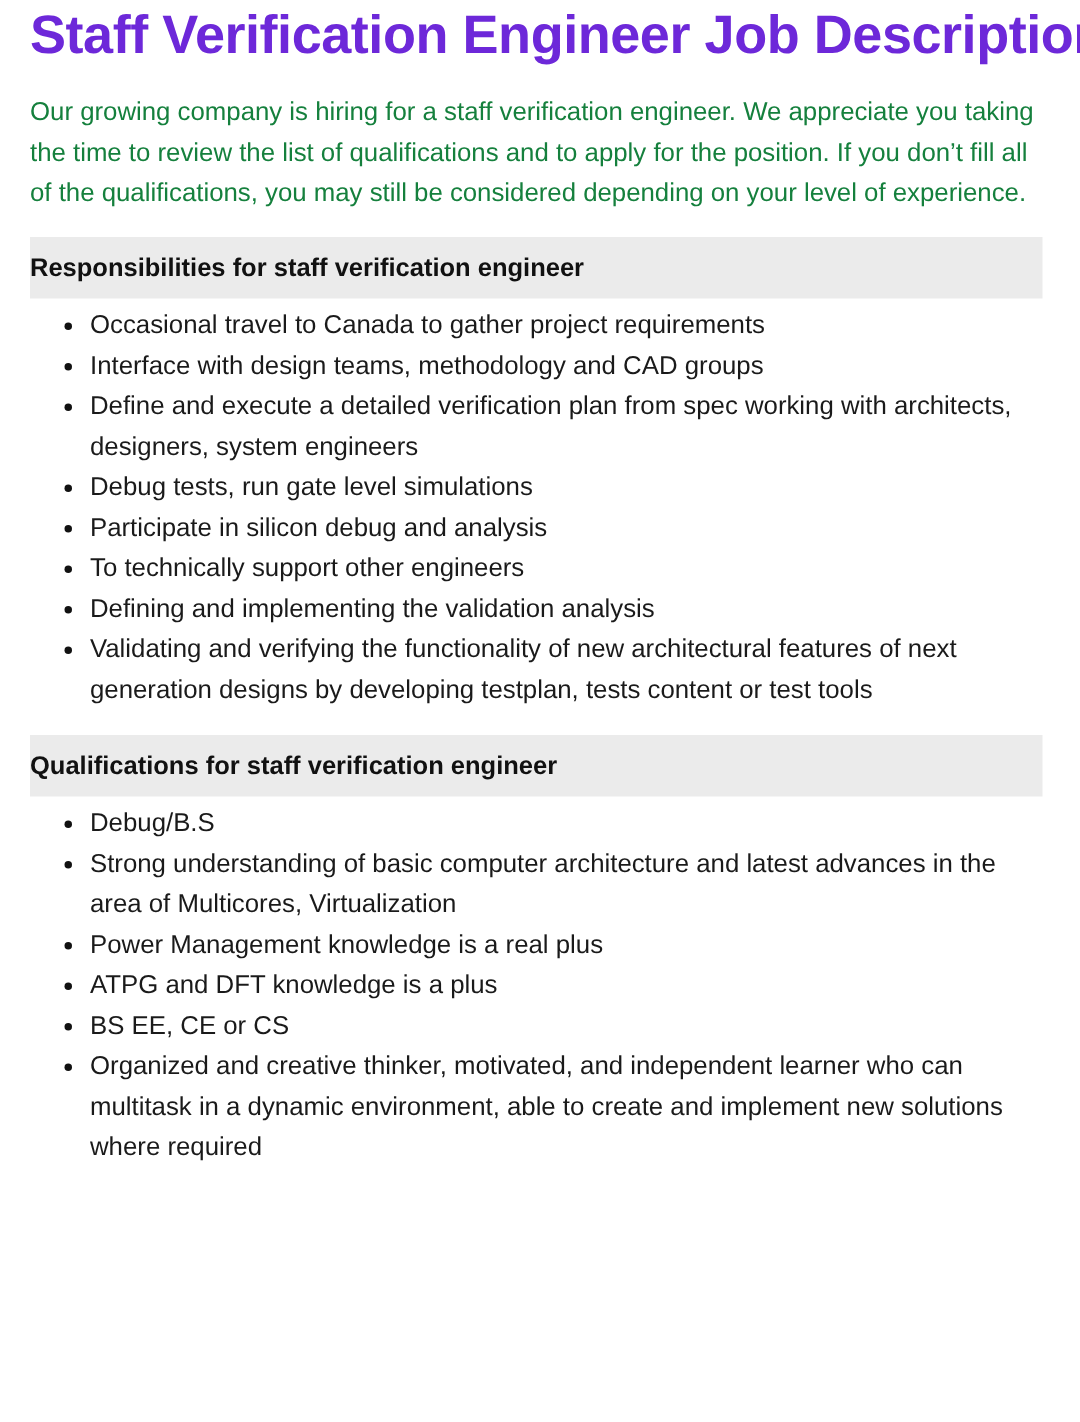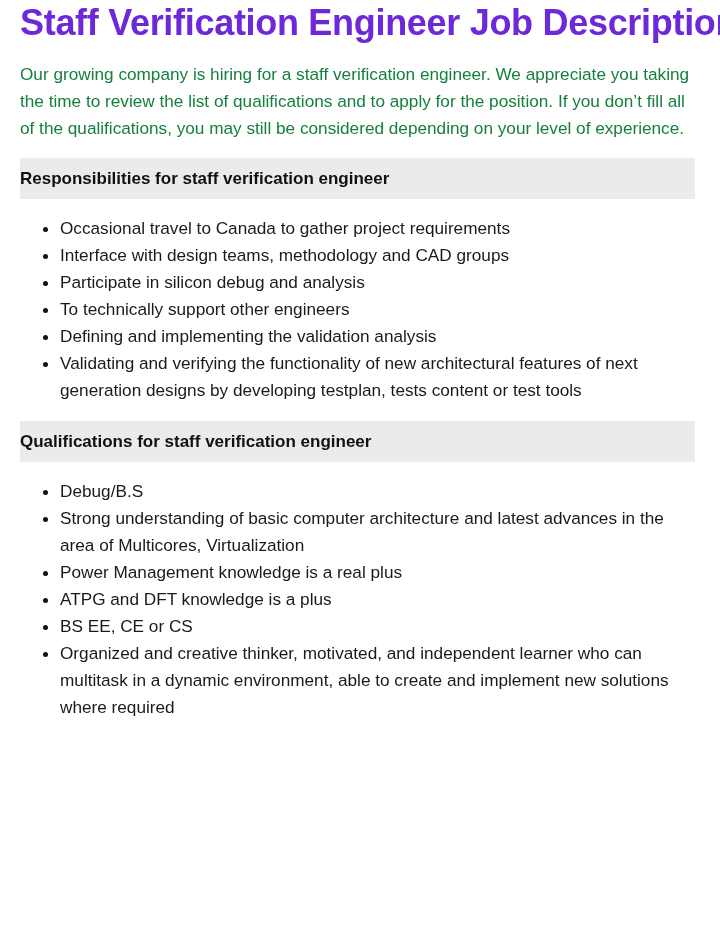--- a/index.html
+++ b/index.html
@@ -39,21 +39,21 @@
       margin-top: 16px;
       height: 41px;
       background: #ebebeb;
       display: flex;
       align-items: center;
       font-size: 17px;
       font-weight: bold;
       color: #111111;
     }
     ul.bullets {
-      margin: 16px 0 0 0;
+      margin: 4px 0 0 0;
       padding: 0 0 0 40px;
       list-style: none;
     }
     ul.bullets li {
       position: relative;
       font-size: 17.2px;
       line-height: 27px;
       color: #1a1a1a;
     }
     ul.bullets li::before {
@@ -73,20 +73,22 @@
 
 <div class="page">
   <h1 class="page-title">Staff Verification Engineer Job Description</h1>
 
   <p class="intro">Our growing company is hiring for a staff verification engineer. We appreciate you taking the time to review the list of qualifications and to apply for the position. If you don’t fill all of the qualifications, you may still be considered depending on your level of experience.</p>
 
   <div class="section-header">Responsibilities for staff verification engineer</div>
   <ul class="bullets">
     <li>Occasional travel to Canada to gather project requirements</li>
     <li>Interface with design teams, methodology and CAD groups</li>
+    <li>Define and execute a detailed verification plan from spec working with architects, designers, system engineers</li>
+    <li>Debug tests, run gate level simulations</li>
     <li>Participate in silicon debug and analysis</li>
     <li>To technically support other engineers</li>
     <li>Defining and implementing the validation analysis</li>
     <li>Validating and verifying the functionality of new architectural features of next generation designs by developing testplan, tests content or test tools</li>
   </ul>
 
   <div class="section-header section-qual">Qualifications for staff verification engineer</div>
   <ul class="bullets">
     <li>Debug/B.S</li>
     <li>Strong understanding of basic computer architecture and latest advances in the area of Multicores, Virtualization</li>

